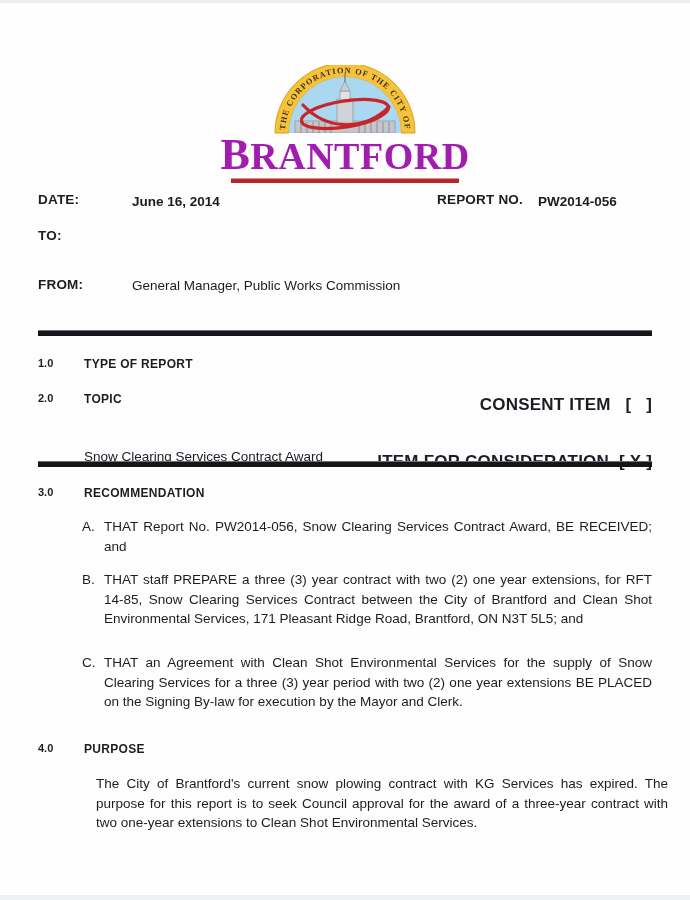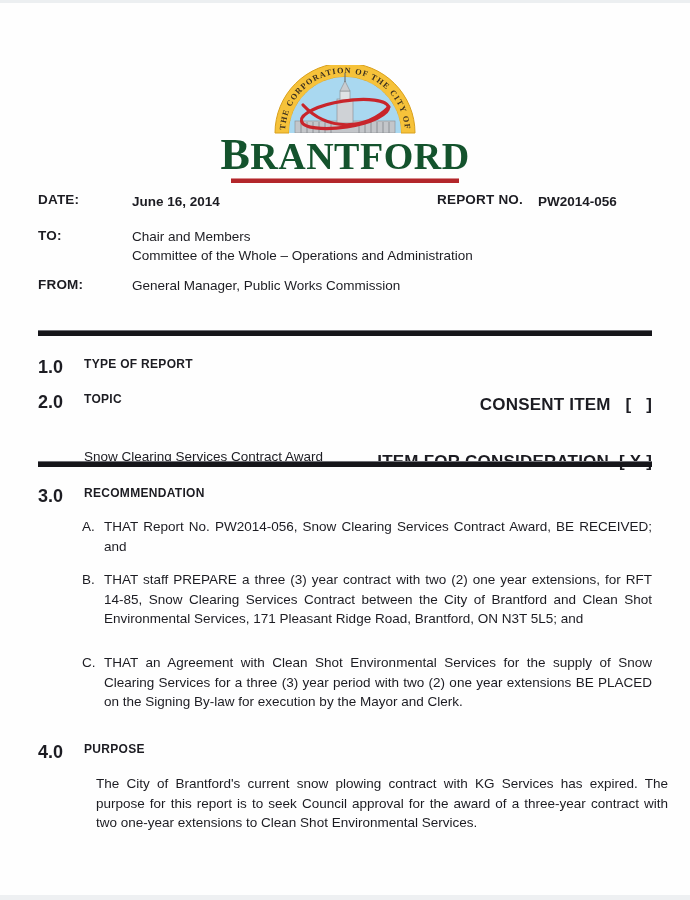--- a/index.html
+++ b/index.html
@@ -38,21 +38,21 @@
     height: 72px;
     margin: 0 auto;
   }
   .crest svg { display: block; }
   .wordmark {
     margin-top: -4px;
     font-family: "Liberation Serif", serif;
     font-size: 38px;
     font-weight: bold;
     letter-spacing: 0.5px;
-    color: #14532d;
+    color: #a21caf;
     line-height: 1;
   }
   .wordmark .cap { font-size: 44px; }
   .wordmark-rule {
     width: 228px;
     height: 4px;
     margin: 1px auto 0;
     background: #b3262b;
     border-top: 1px solid #d88d8f;
   }
@@ -77,21 +77,21 @@
     width: 614px;
     height: 5px;
     background: #16161a;
     border-top: 1px solid #707076;
   }
 
   .sec-num {
     position: absolute;
     left: 38px;
     font-weight: bold;
-    font-size: 18px;
+    font-size: 11px;
   }
   .sec-title {
     position: absolute;
     left: 84px;
     font-weight: bold;
     font-size: 12px;
     letter-spacing: 0.3px;
   }
   .checkbox-col {
     position: absolute;
@@ -185,24 +185,20 @@
     <div class="wordmark"><span class="cap">B</span><span>RANTFORD</span></div>
     <div class="wordmark-rule"></div>
   </div>
 
   <div class="label-col" style="left:38px; top:189px;">DATE:</div>
   <div class="value-col bold" style="left:132px; top:189px;">June 16, 2014</div>
   <div class="label-col" style="left:437px; top:189px;">REPORT NO.</div>
   <div class="value-col bold" style="left:538px; top:189px;">PW2014-056</div>
 
   <div class="label-col" style="left:38px; top:225px;">TO:</div>
-  <div class="value-col" style="left:132px; top:224px;">
-    <div>Chair and Members</div>
-    <div>Committee of the Whole – Operations and Administration</div>
-  </div>
 
   <div class="label-col" style="left:38px; top:274px;">FROM:</div>
   <div class="value-col" style="left:132px; top:273px;">
     <div>General Manager, Public Works Commission</div>
   </div>
 
   <div class="rule" style="top:327px;"></div>
 
   <div class="sec-num" style="top:354px;">1.0</div>
   <div class="sec-title" style="top:354px;">TYPE OF REPORT</div>

